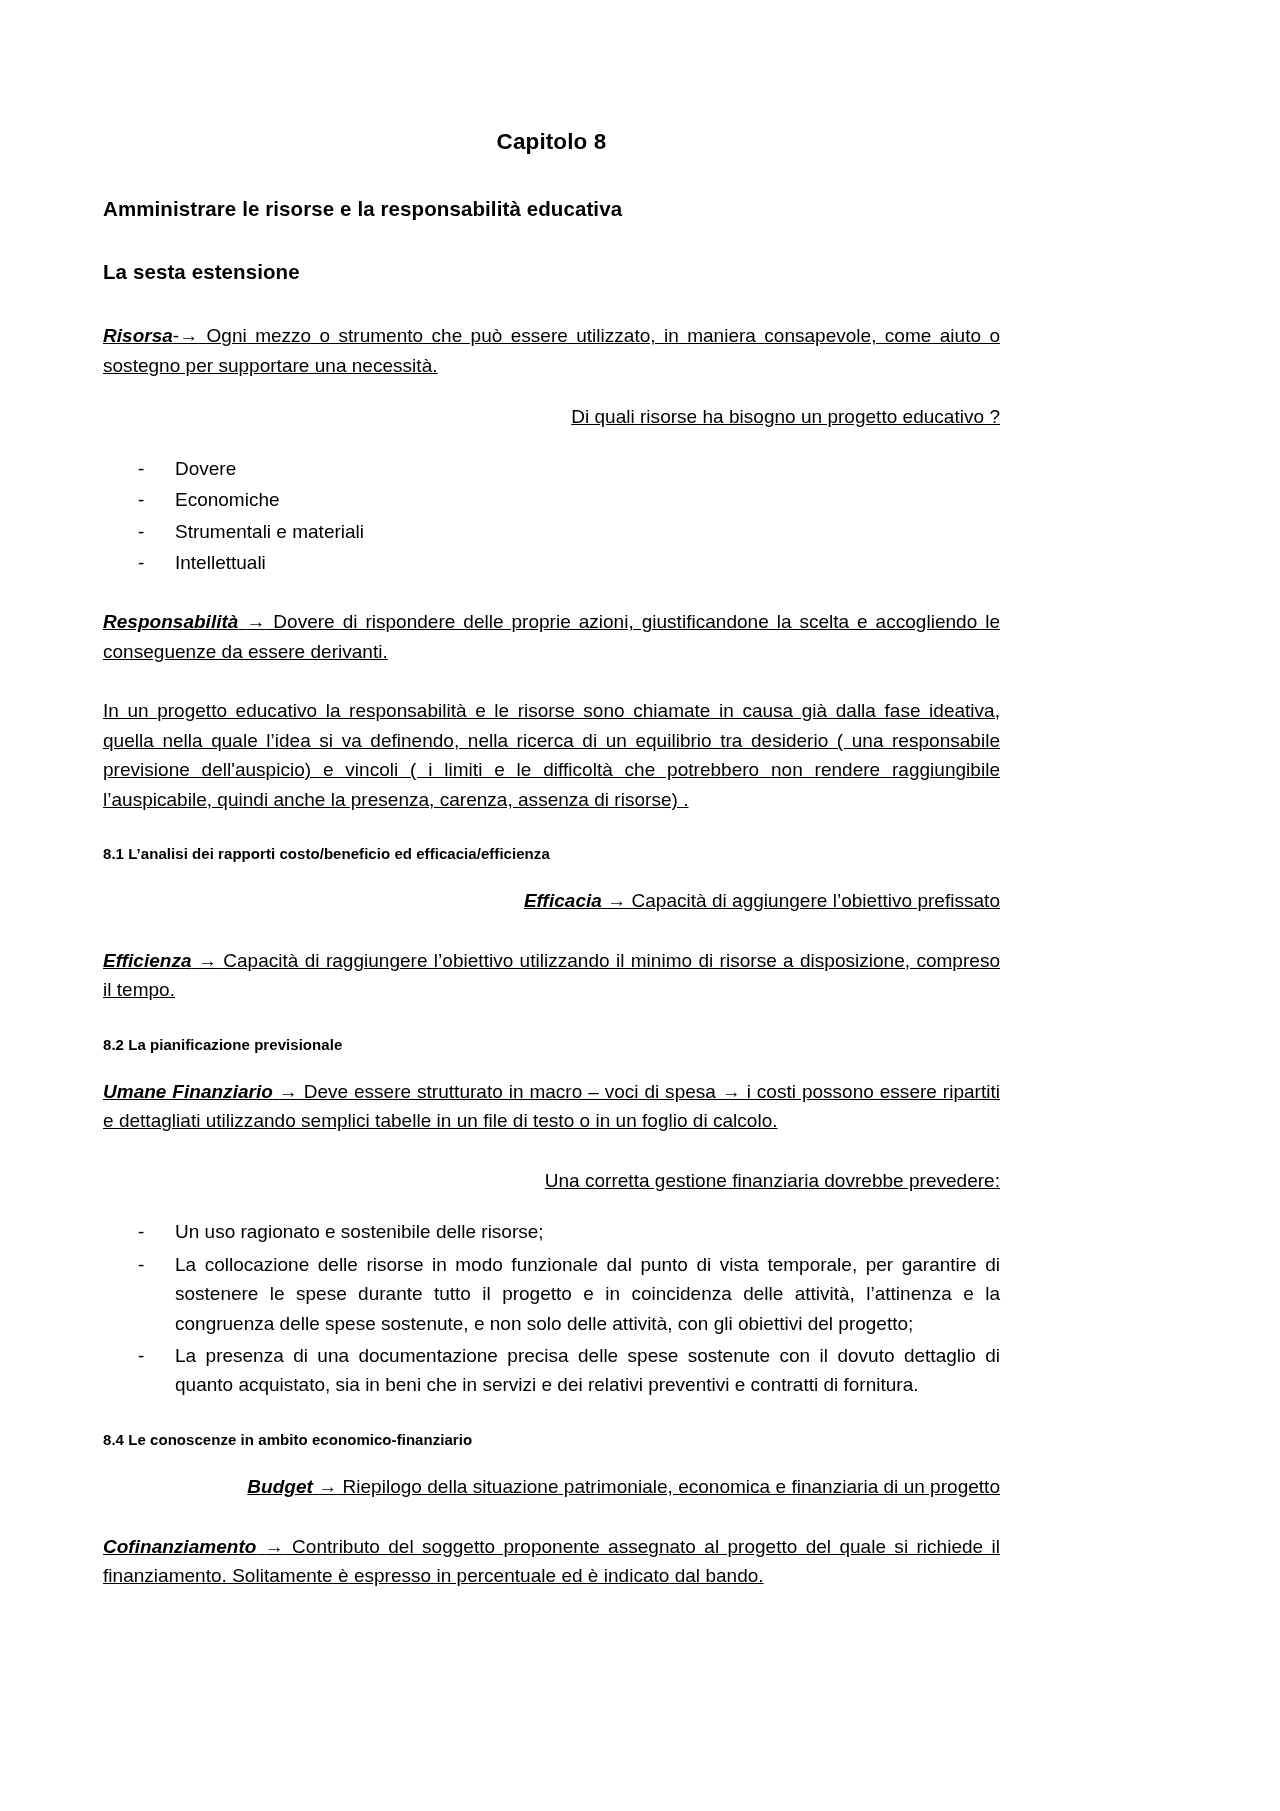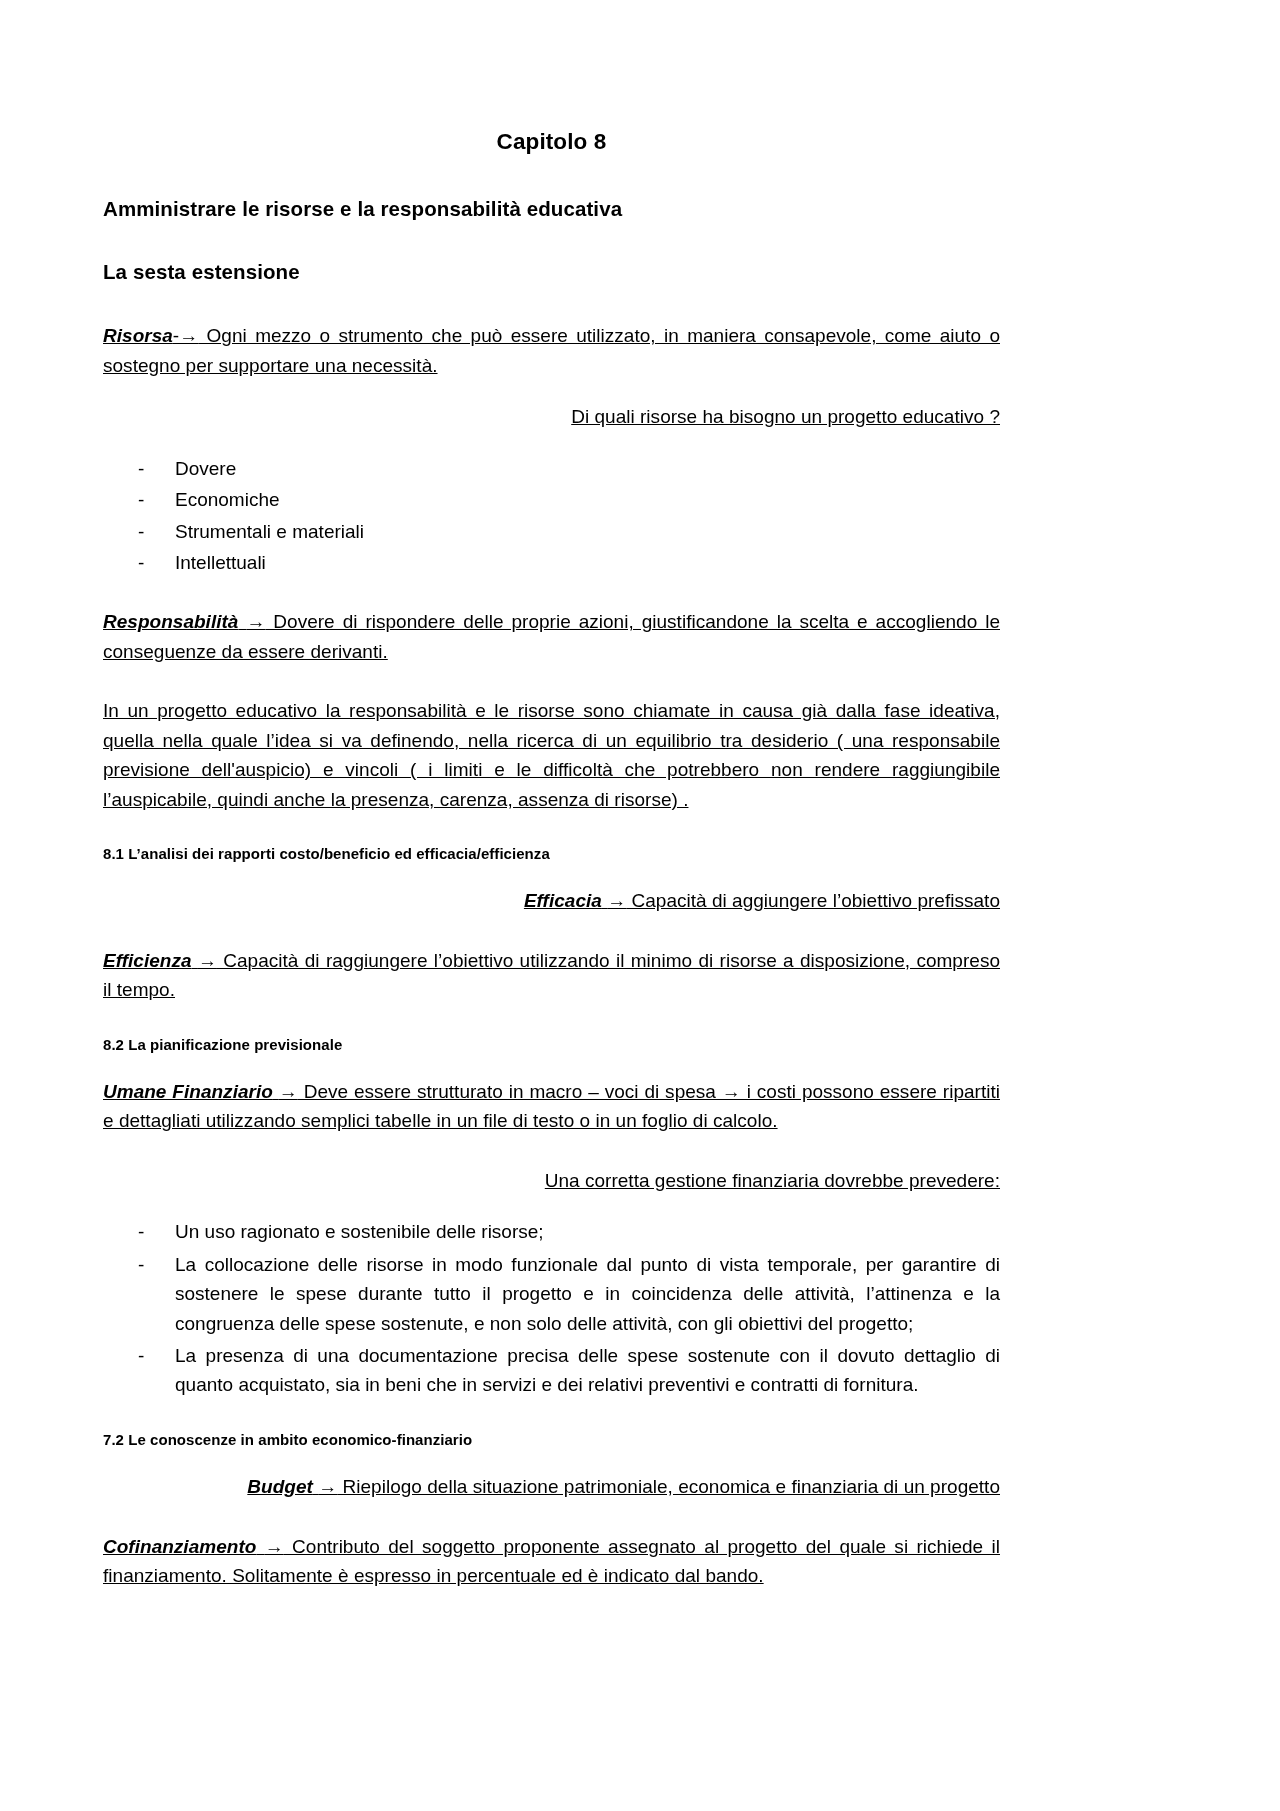--- a/index.html
+++ b/index.html
@@ -175,21 +175,21 @@
         <span>La collocazione delle risorse in modo funzionale dal punto di vista temporale, per garantire di sostenere le spese durante tutto il progetto e in coincidenza delle attività, l’attinenza e la congruenza delle spese sostenute, e non solo delle attività, con gli obiettivi del progetto;</span>
       </li>
       <li>
         <span class="dash">-</span>
         <span>La presenza di una documentazione precisa delle spese sostenute con il dovuto dettaglio di quanto acquistato, sia in beni che in servizi e dei relativi preventivi e contratti di fornitura.</span>
       </li>
     </ul>
 
     <div class="spacer-sm"></div>
 
-    <h3 class="sub-heading">7.2 Le conoscenze in ambito economico-finanziario</h3>
+    <h3 class="sub-heading">8.4 Le conoscenze in ambito economico-finanziario</h3>
 
     <p class="para nojust">
       <span class="term">Budget</span>
       <span class="arrow">→</span><span> Riepilogo della situazione patrimoniale, economica e finanziaria di un progetto</span>
     </p>
 
     <div class="spacer-sm"></div>
 
     <p class="para">
       <span class="term">Cofinanziamento</span>

